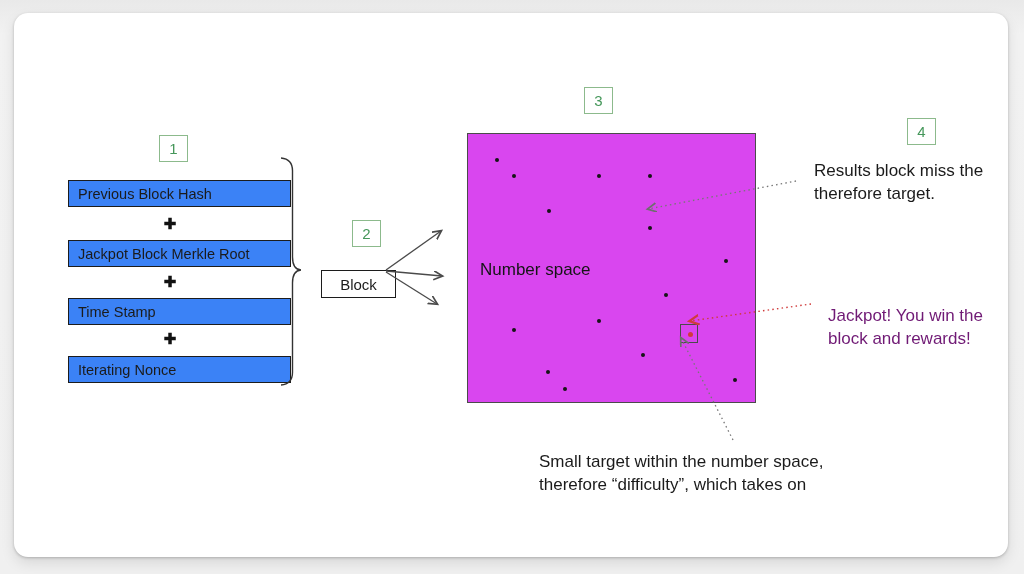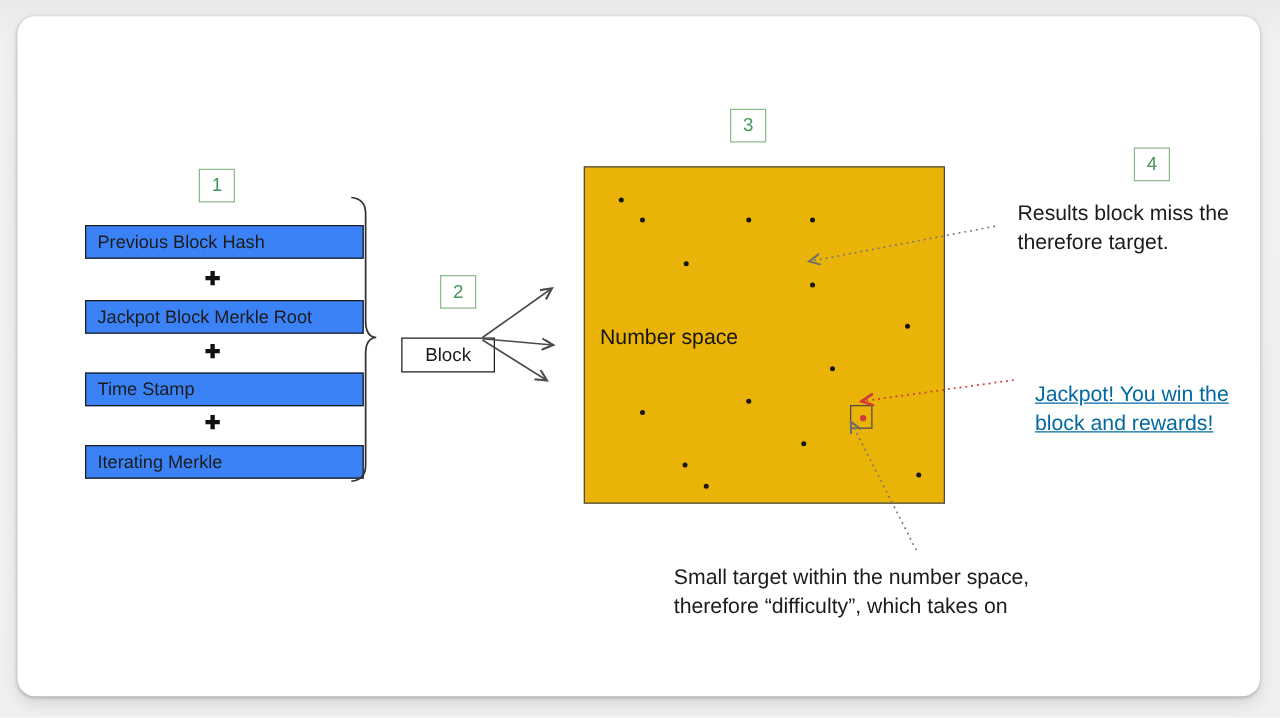--- a/index.html
+++ b/index.html
@@ -40,37 +40,37 @@
     font-size:15px;font-weight:bold;color:#111;line-height:16px;
   }
   .p1{top:203px;}.p2{top:261px;}.p3{top:318px;}
   .hashbox{
     position:absolute;left:307px;top:257px;width:75px;height:28px;
     border:1.5px solid #1c1c1c;box-sizing:border-box;background:#fff;
     font-size:15px;display:flex;align-items:center;justify-content:center;
   }
   .numspace{
     position:absolute;left:453px;top:120px;width:289px;height:270px;
-    background:#eab308;border:1px solid #4b4b4b;box-sizing:border-box;
+    background:#d946ef;border:1px solid #4b4b4b;box-sizing:border-box;
   }
   .ns-label{
     position:absolute;left:12px;top:126px;font-size:17px;color:#151515;
   }
   .dot{
     position:absolute;width:4px;height:4px;border-radius:50%;background:#151515;
   }
   .dot.red{width:5px;height:5px;background:#d03b3b;}
   .target{
     position:absolute;left:212px;top:190px;width:18px;height:19px;
     border:1.5px solid #4b4b4b;box-sizing:border-box;background:transparent;
   }
   .ann{position:absolute;font-size:17px;line-height:23px;}
   .ann span{display:block;}
   .ann-miss{left:800px;top:146px;color:#1b1b1b;}
-  .ann-jackpot{left:814px;top:291px;color:#0369a1;text-decoration:underline;}
+  .ann-jackpot{left:814px;top:291px;color:#701a75;}
   .ann-difficulty{left:525px;top:437px;color:#1b1b1b;}
   svg.overlay{
     position:absolute;left:0;top:0;width:1024px;height:574px;
     pointer-events:none;
   }
 </style>
 </head>
 <body>
 
 <div class="card">
@@ -95,21 +95,21 @@
   <div class="plus p1">✚</div>
   <div class="inputbox b2">
     <span>Jackpot Block Merkle Root</span>
   </div>
   <div class="plus p2">✚</div>
   <div class="inputbox b3">
     <span>Time Stamp</span>
   </div>
   <div class="plus p3">✚</div>
   <div class="inputbox b4">
-    <span>Iterating Merkle</span>
+    <span>Iterating Nonce</span>
   </div>
 
   <div class="hashbox">
     <span>Block</span>
   </div>
 
   <div class="numspace">
     <span class="ns-label">Number space</span>
     <div class="target"></div>
   <div class="dot" style="left: 27px; top: 24px;"></div>

